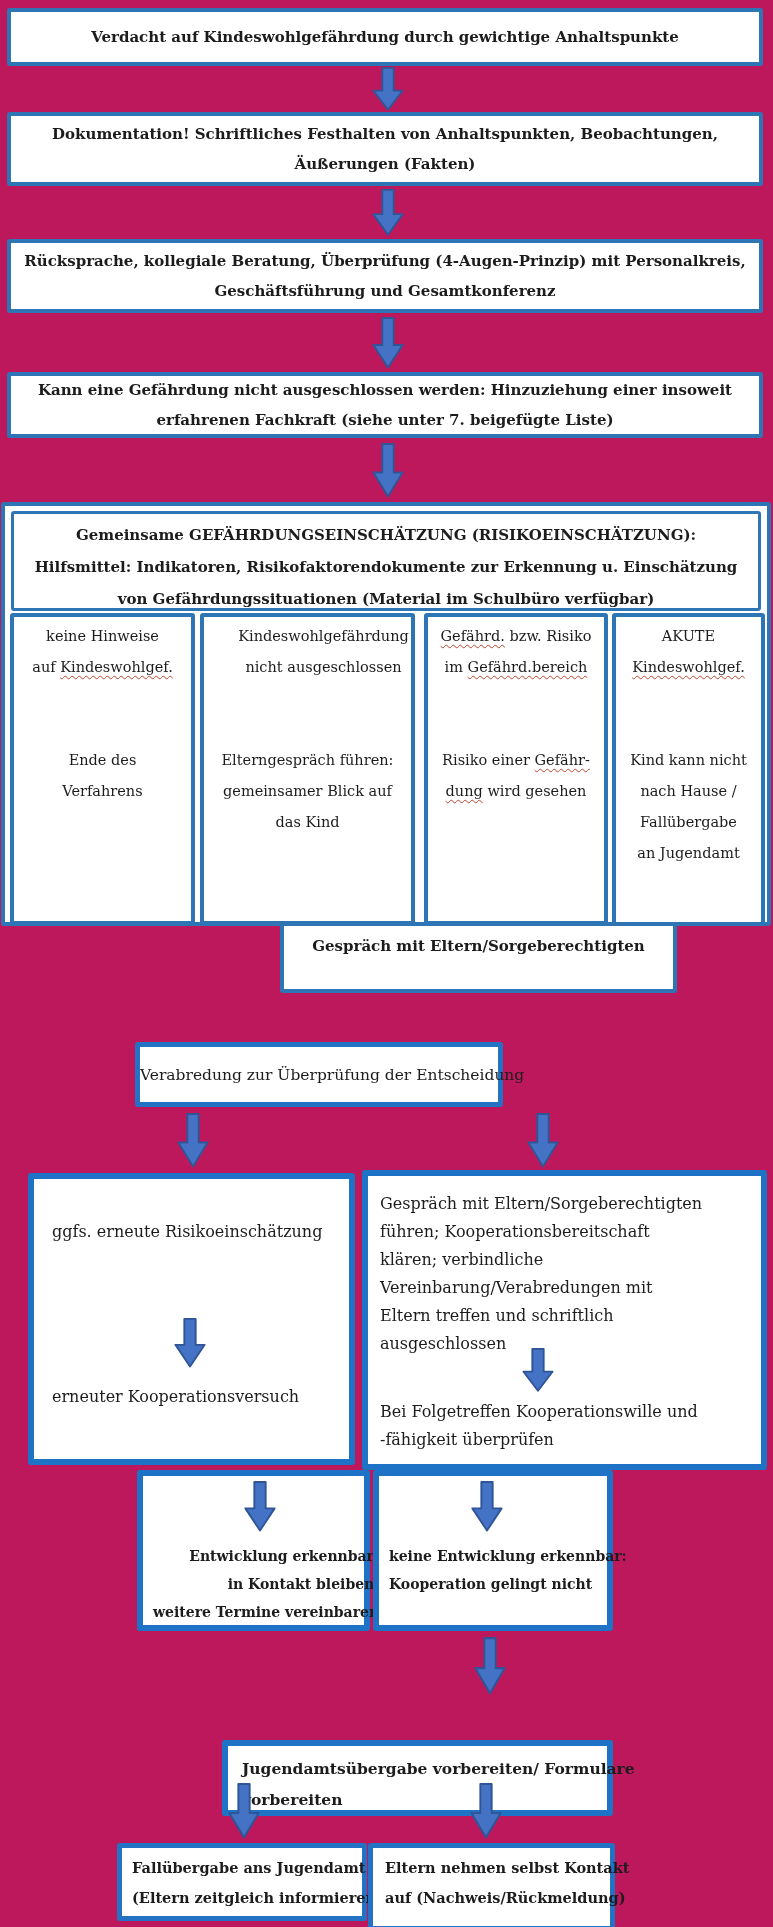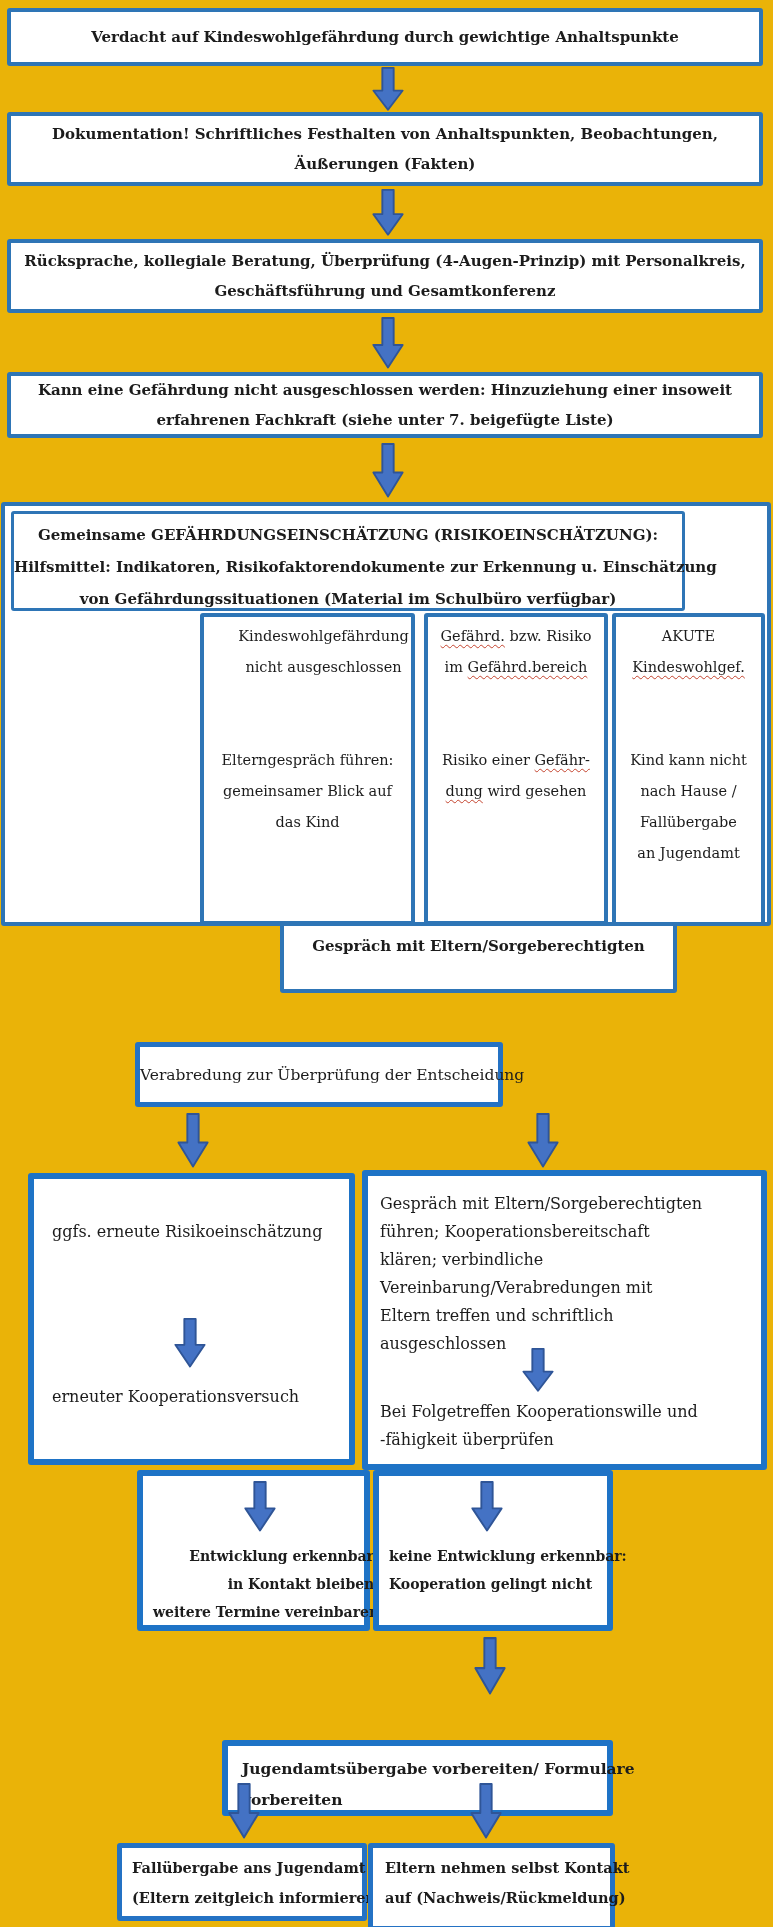--- a/index.html
+++ b/index.html
@@ -1,16 +1,16 @@
 <!DOCTYPE html>
 <html lang="de"><head>
 <meta charset="utf-8">
 <style>
   html,body{margin:0;padding:0;background:#fff;}
-  #stage{position:relative;width:773px;height:1927px;background:#eab308;overflow:hidden;
+  #stage{position:relative;width:773px;height:1927px;background:#be185d;overflow:hidden;
          font-family:"DejaVu Serif","Liberation Serif",serif;color:#1c1c1c;}
   .box{position:absolute;box-sizing:border-box;background:#fff;
        border:4px solid #2e75b6;border-radius:3px;}
   .thick{border-width:6px;border-color:#1e73c6;}
   .med{border-width:5px;border-color:#2472c4;}
   .ctr{text-align:center;}
   .vctr{display:flex;flex-direction:column;justify-content:center;}
   .bold{font-weight:bold;}
   .nw{white-space:nowrap;}
   .step{font-size:15px;line-height:30px;}
@@ -50,26 +50,34 @@
     <div class="nw">Geschäftsführung und Gesamtkonferenz</div>
   </div>
 
   <div class="box vctr ctr bold step" style="left:7px;top:372px;width:756px;height:66px;">
     <div class="nw">Kann eine Gefährdung nicht ausgeschlossen werden: Hinzuziehung einer insoweit</div>
     <div class="nw">erfahrenen Fachkraft (siehe unter 7. beigefügte Liste)</div>
   </div>
 
   <div class="box" style="left:1px;top:502px;width:770px;height:424px;"></div>
 
-  <div class="box ctr bold hdr" style="left:11px;top:511px;width:674px;height:100px;border-width:3px;">
+  <div class="box ctr bold hdr" style="left:11px;top:511px;width:750px;height:100px;border-width:3px;">
     <div class="nw">Gemeinsame GEFÄHRDUNGSEINSCHÄTZUNG (RISIKOEINSCHÄTZUNG):</div>
     <div class="nw">Hilfsmittel: Indikatoren, Risikofaktorendokumente zur Erkennung u. Einschätzung</div>
     <div class="nw">von Gefährdungssituationen (Material im Schulbüro verfügbar)</div>
   </div>
 
+  <div class="box ctr col" style="left:10px;top:613px;width:185px;height:312px;">
+    <div>keine Hinweise</div>
+    <div><span>auf </span><span class="sq">Kindeswohlgef.</span></div>
+    <div class="colbot">
+      <div>Ende des</div>
+      <div>Verfahrens</div>
+    </div>
+  </div>
 
   <div class="box ctr col" style="left:200px;top:613px;width:215px;height:312px;padding-left:32px;">
     <div>Kindeswohlgefährdung</div>
     <div>nicht ausgeschlossen</div>
     <div class="colbot">
       <div>Elterngespräch führen:</div>
       <div>gemeinsamer Blick auf</div>
       <div>das Kind</div>
     </div>
   </div>

